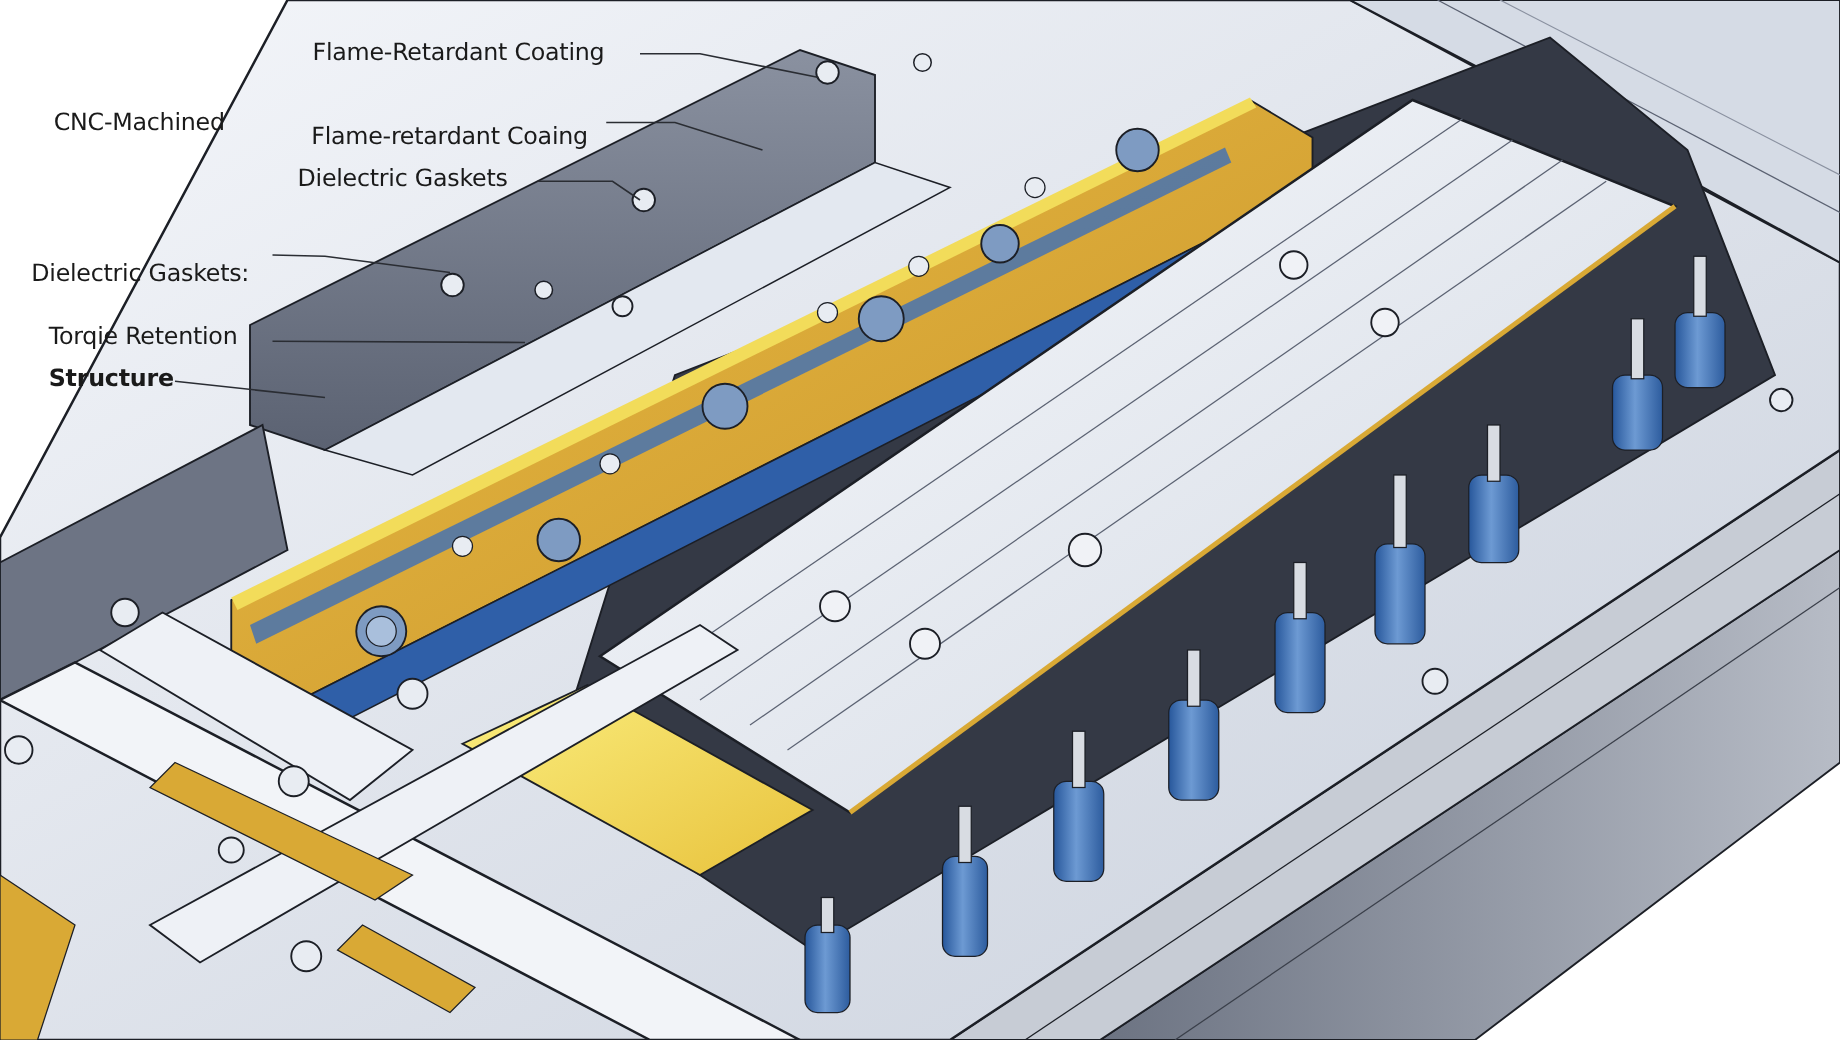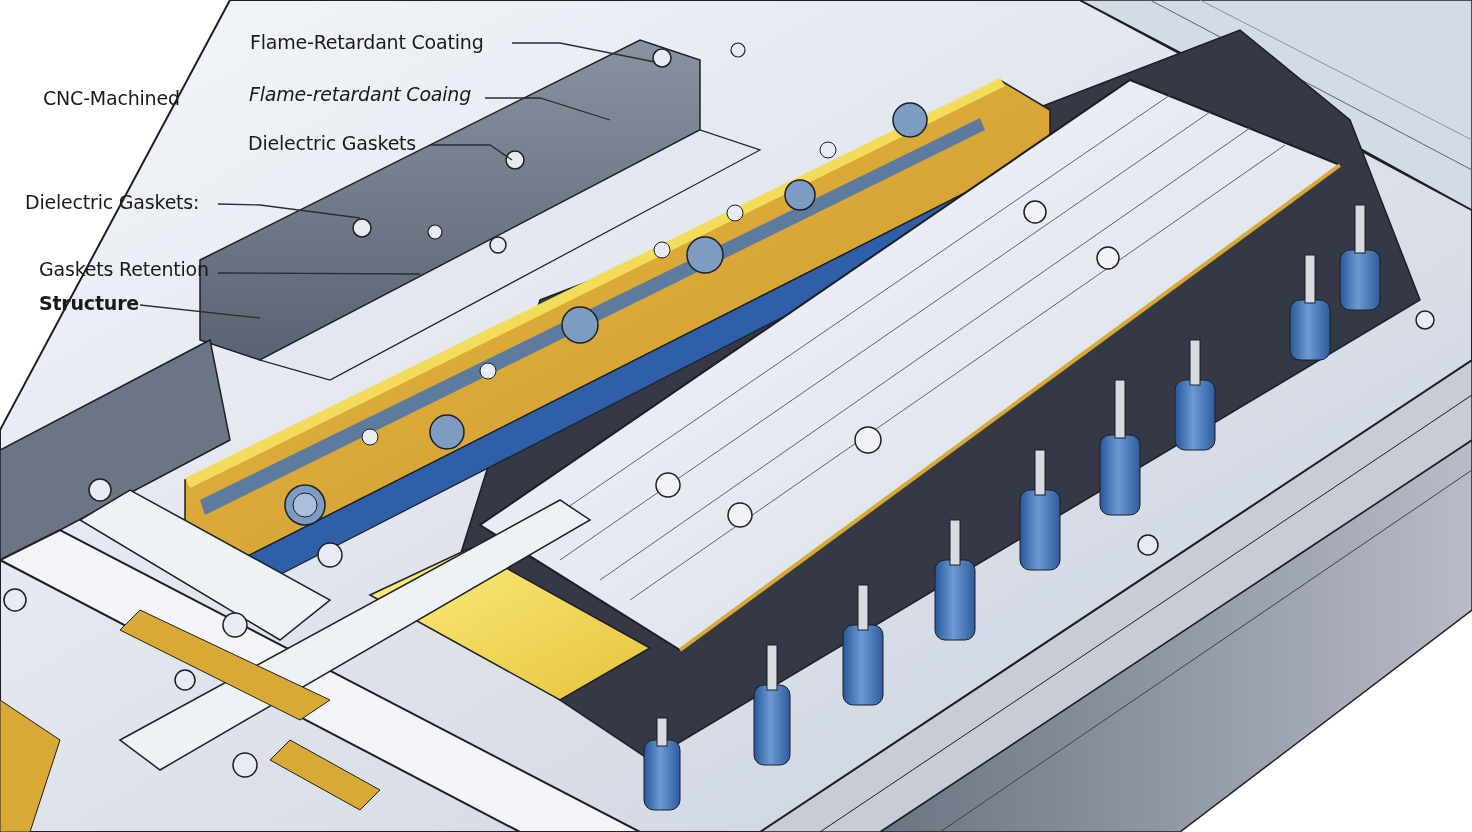--- a/index.html
+++ b/index.html
@@ -182,18 +182,18 @@
         <polyline points="430,145 490,145 512,160"></polyline>
         <polyline points="218,204 260,205 360,218"></polyline>
         <polyline points="218,273 420,274"></polyline>
         <polyline points="140,305 260,318"></polyline>
       </g>
   </svg>
 
   
   <div class="label" style="left:250px;top:31px;">Flame-Retardant Coating</div>
   <div class="label" style="left:43px;top:87px;">CNC-Machined</div>
-  <div class="label" style="left:249px;top:83px;font-style:italic;">Flame-retardant Coaing</div>
-  <div class="label" style="left:248px;top:132px;text-align:right;">Dielectric Gaskets</div>
-  <div class="label" style="left:25px;top:191px;">Dielectric Gaskets:</div>
-  <div class="label" style="left:39px;top:258px;">Gaskets Retention</div>
+  <div class="label" style="left:249px;top:98px;">Flame-retardant Coaing</div>
+  <div class="label" style="left:238px;top:132px;text-align:right;">Dielectric Gaskets</div>
+  <div class="label" style="left:25px;top:208px;">Dielectric Gaskets:</div>
+  <div class="label" style="left:39px;top:258px;">Torqie Retention</div>
   <div class="label" style="left:39px;top:292px;font-weight:bold;">Structure</div>
 </div>
 
 </body></html>

